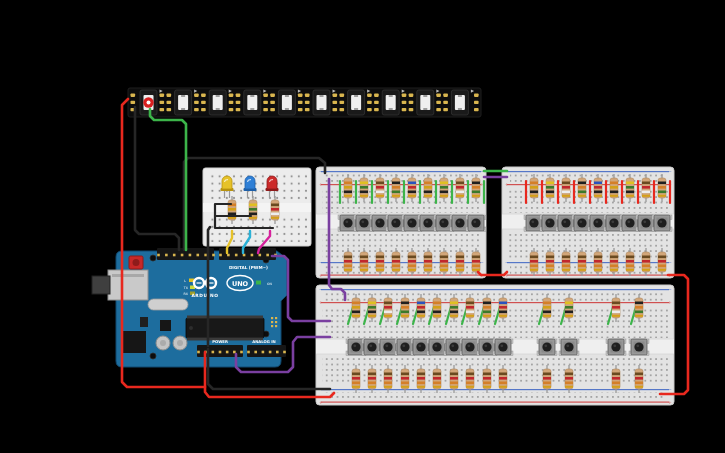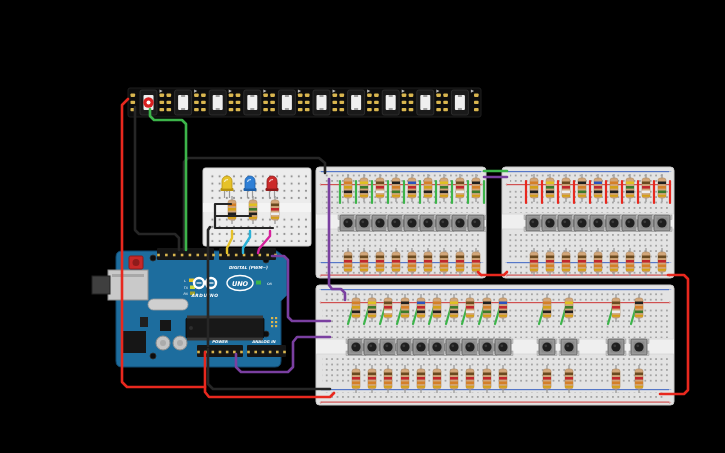--- a/index.html
+++ b/index.html
@@ -1,17 +1,17 @@
 <!DOCTYPE html>
 <html><head>
 <meta charset="utf-8">
 <style>
   html,body{margin:0;padding:0;background:#000;}
   #stage{position:relative;width:725px;height:453px;background:#000;overflow:hidden;
-         font-family:"DejaVu Sans", sans-serif;font-style:italic;}
+         font-family:"DejaVu Sans", sans-serif;}
   svg text{font-family:"DejaVu Sans", sans-serif;}
 </style>
 </head>
 <body>
 
 <div id="stage">
 <svg id="cv" width="725" height="453" viewBox="0 0 725 453">
   <defs>
     <pattern id="dotp" width="5.4" height="5.4" patternUnits="userSpaceOnUse">
       <circle cx="2.7" cy="2.7" r="0.9" fill="#8f8f8f"></circle>

